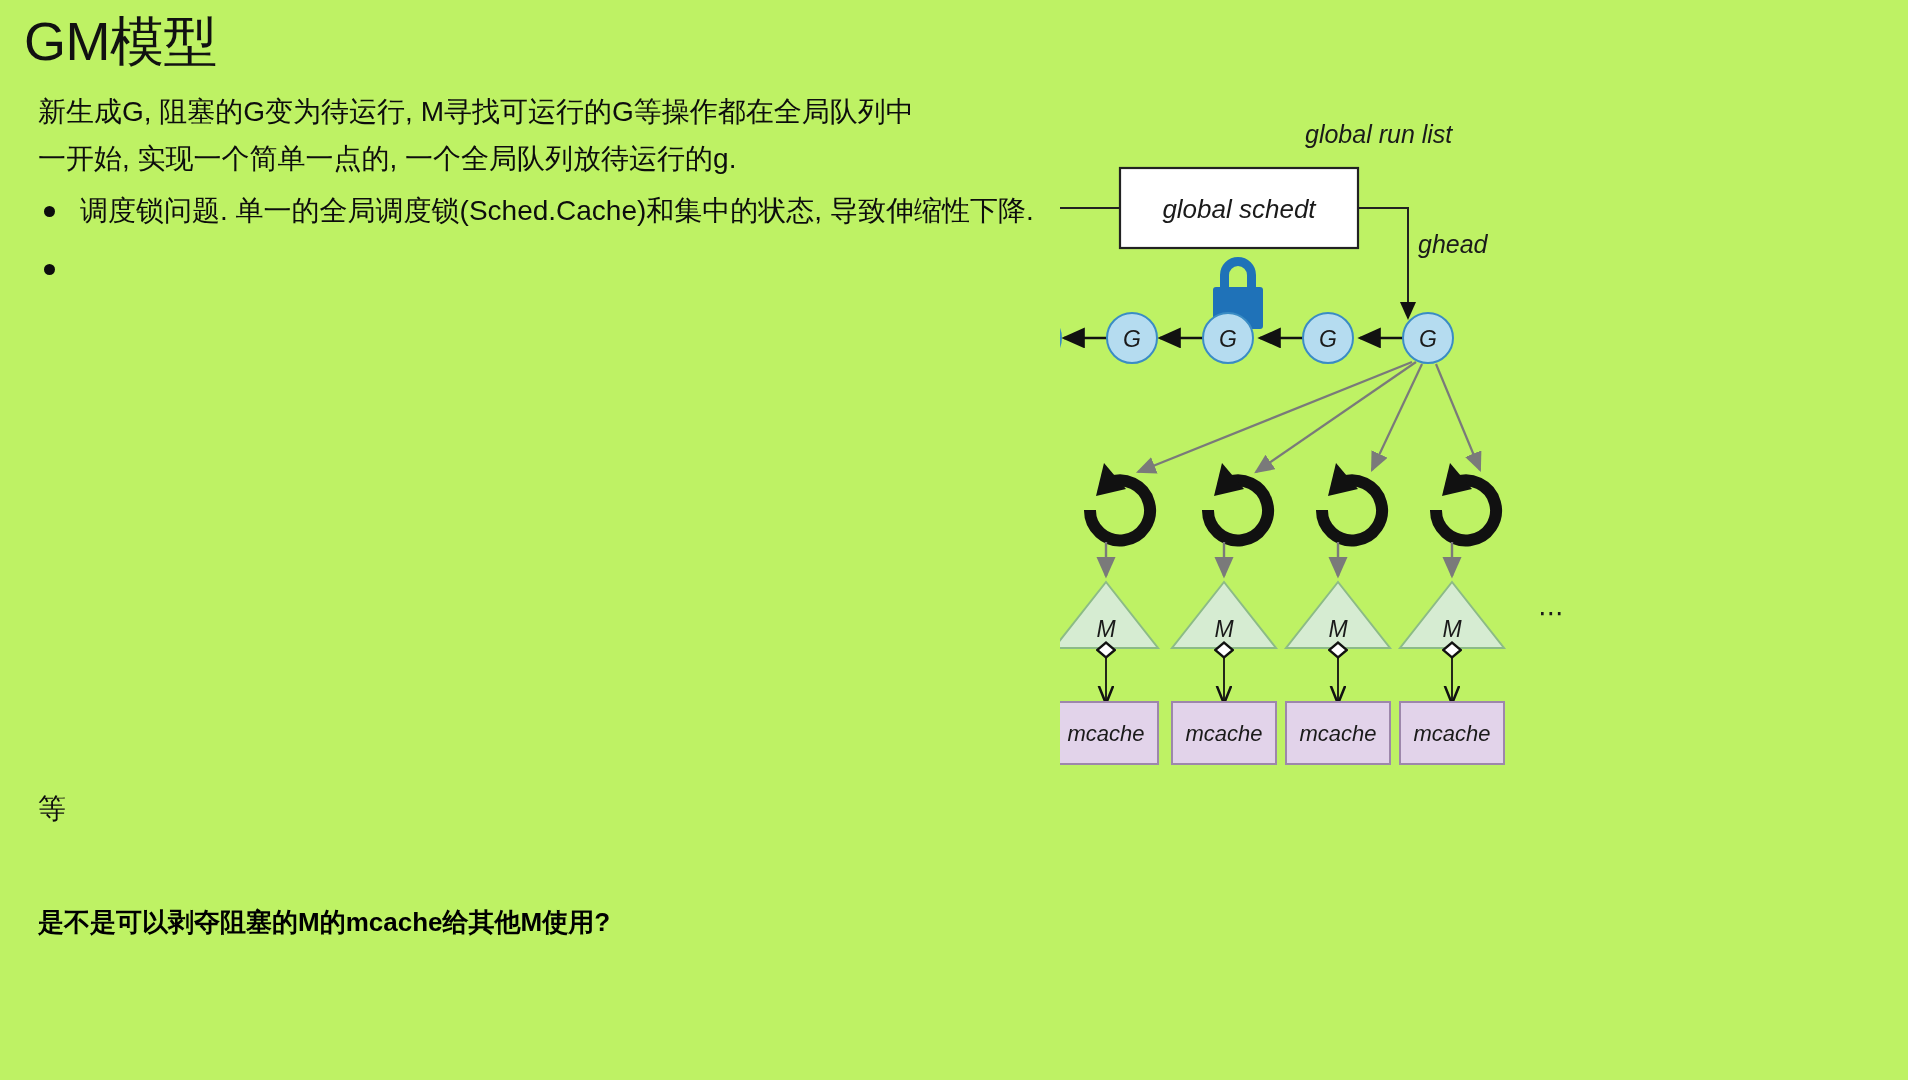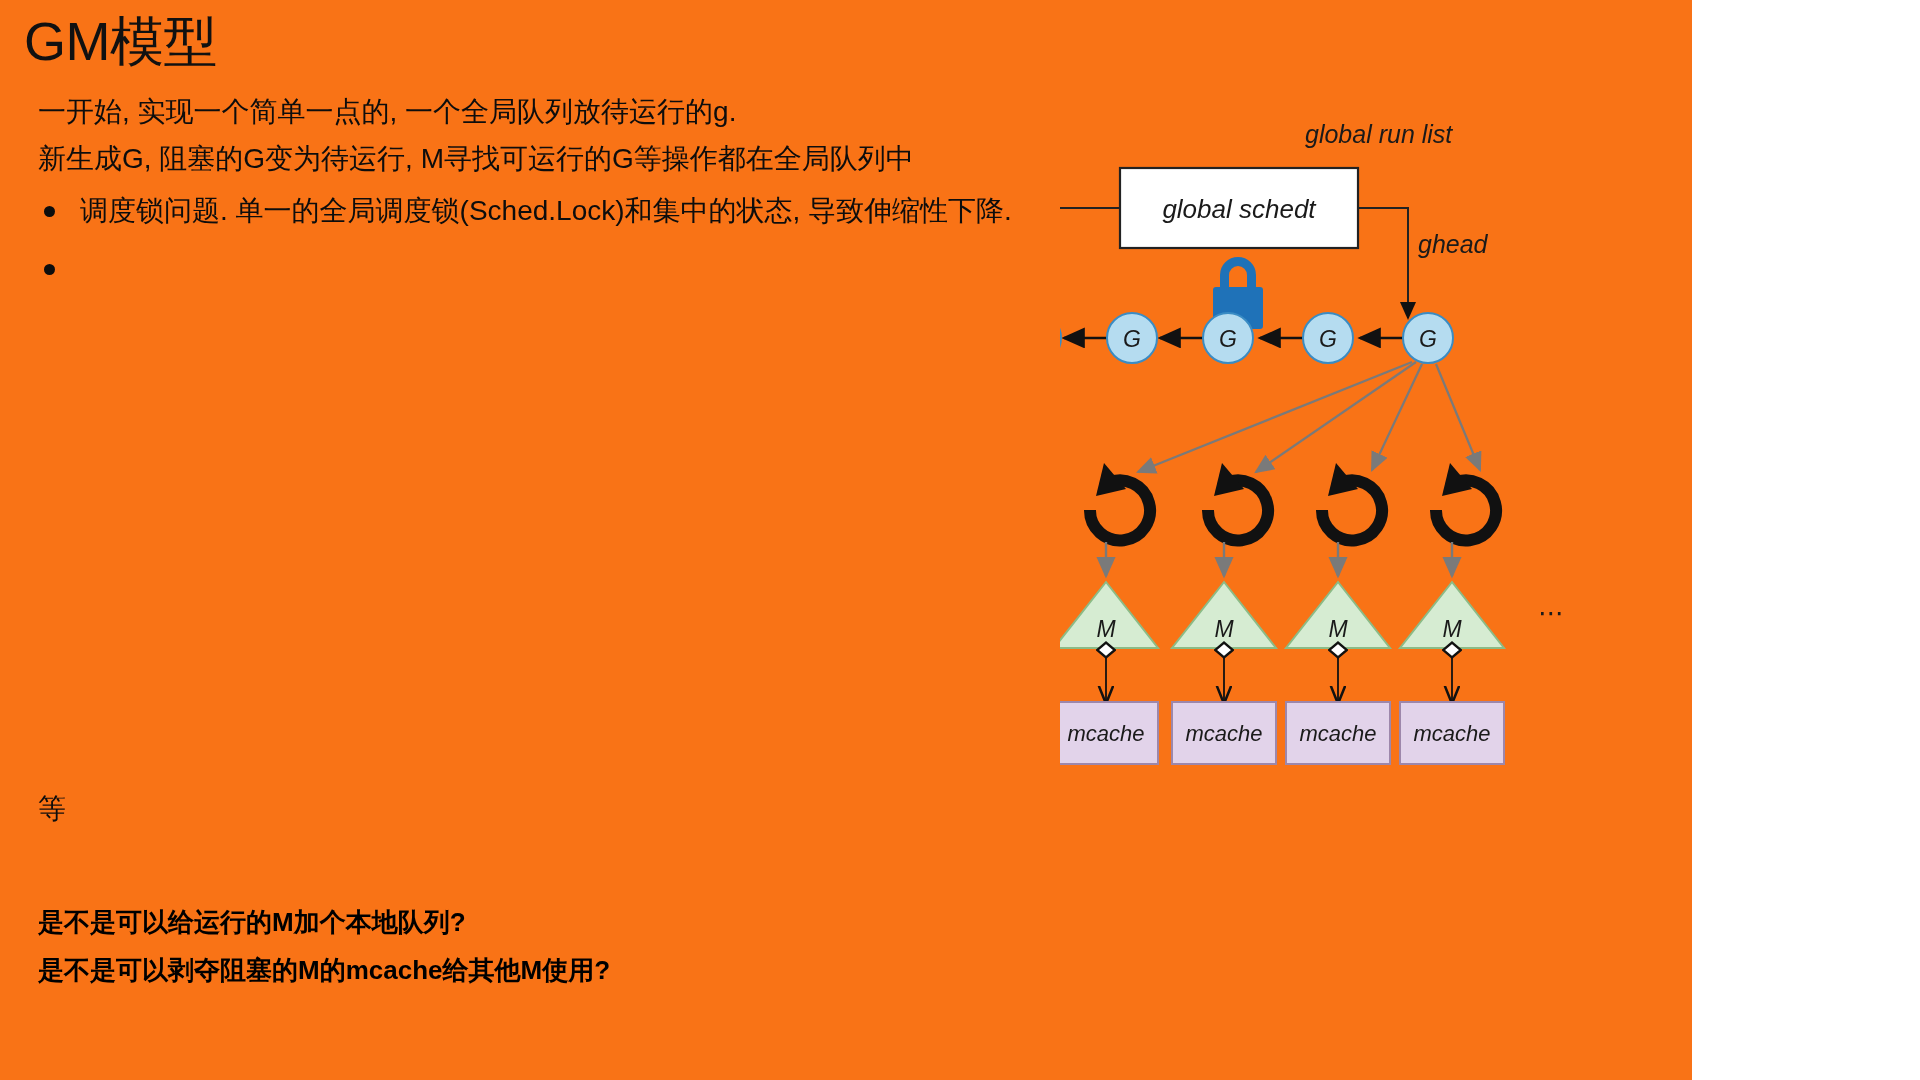--- a/index.html
+++ b/index.html
@@ -4,22 +4,22 @@
 <style>
   html, body {
     margin: 0; padding: 0;
     width: 1920px; height: 1080px;
     background: #ffffff;
     font-family: "Liberation Sans", "DejaVu Sans", sans-serif;
     overflow: hidden;
   }
   #page {
     position: relative;
-    width: 1692px; height: 1080px;
-    background: #f97316;
+    width: 1908px; height: 1080px;
+    background: #bef264;
   }
 
   
   #slide-title {
     position: absolute;
     left: 24px; top: 6px;
     font-size: 54px;
     font-weight: 400;
     color: #111111;
     letter-spacing: -0.5px;
@@ -87,38 +87,37 @@
 </style>
 </head>
 <body>
 
 <div id="page">
 
   <div id="slide-title">GM模型</div>
 
   <div id="body-text">
 
+    <div class="para">新生成G, 阻塞的G变为待运行, M寻找可运行的G等操作都在全局队列中</div>
     <div class="para">一开始, 实现一个简单一点的, 一个全局队列放待运行的g.</div>
-    <div class="para">新生成G, 阻塞的G变为待运行, M寻找可运行的G等操作都在全局队列中</div>
 
     <ul class="bullet-list">
       <li class="bullet-item">
         <span class="bullet-dot"></span>
-        <span>调度锁问题. 单一的全局调度锁(Sched.Lock)和集中的状态, 导致伸缩性下降.</span>
+        <span>调度锁问题. 单一的全局调度锁(Sched.Cache)和集中的状态, 导致伸缩性下降.</span>
       </li>
       <li class="bullet-item">
         <span class="bullet-dot"></span>
       </li>
     </ul>
   </div>
 
   <div id="tail-char">等</div>
 
   <div id="questions">
-    <div class="question-line">是不是可以给运行的M加个本地队列?</div>
     <div class="question-line">是不是可以剥夺阻塞的M的mcache给其他M使用?</div>
   </div>
 
   <div id="diagram">
     <svg width="840" height="790" viewBox="0 0 840 790" xmlns="http://www.w3.org/2000/svg">
       <defs>
         <marker id="ah-black" markerWidth="10" markerHeight="10" refX="8" refY="4" orient="auto">
           <path d="M0,0 L9,4 L0,8 z" fill="#111111"></path>
         </marker>
         <marker id="ah-gray" markerWidth="10" markerHeight="10" refX="8" refY="4" orient="auto">

